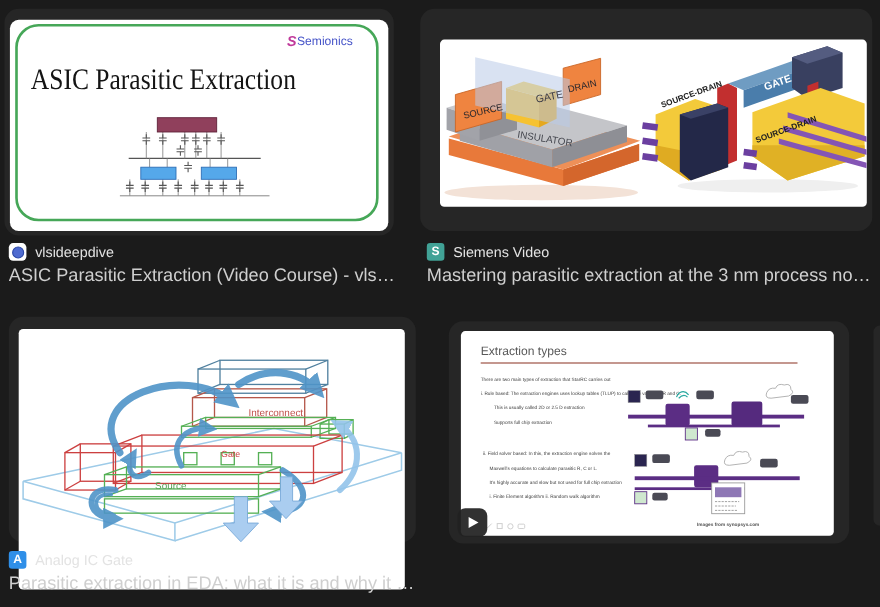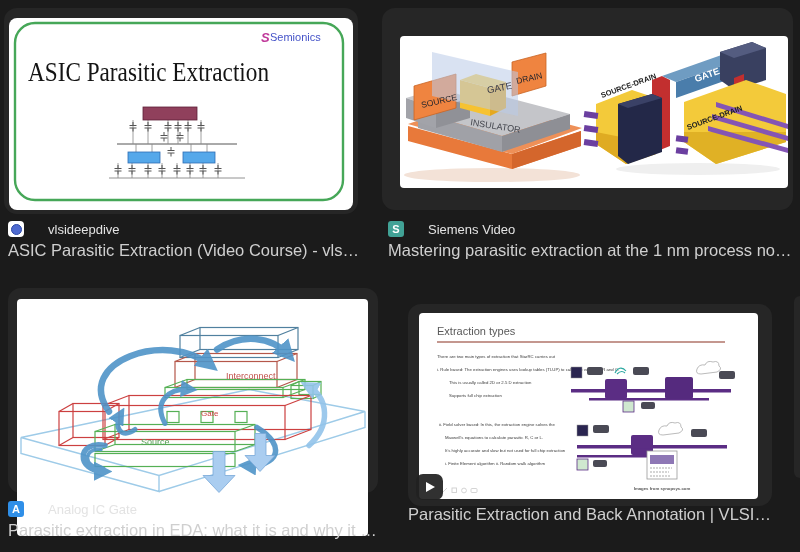--- a/index.html
+++ b/index.html
@@ -4,21 +4,21 @@
 <style>
   html,body{margin:0;padding:0;}
   body{
     width:800px;height:552px;position:relative;overflow:hidden;
     background:#1b1b1b;font-family:"Liberation Sans",sans-serif;
   }
   .card{position:absolute;background:#262626;border-radius:13px;}
   .thumb{position:absolute;background:#ffffff;overflow:hidden;}
   .thumb svg{display:block;width:100%;height:100%;}
   .meta{position:absolute;}
-  .src{display:flex;align-items:center;gap:24px;font-size:13px;color:#e3e3e3;}
+  .src{display:flex;align-items:center;gap:8px;font-size:13px;color:#e3e3e3;}
   .title{margin-top:3px;font-size:16.5px;line-height:21px;color:#cfcfcf;white-space:nowrap;overflow:hidden;}
   .fav{width:16px;height:16px;border-radius:3px;display:flex;align-items:center;justify-content:center;
        font-size:11px;font-weight:bold;color:#fff;flex:0 0 auto;}
   .fav.vlsi{background:#ffffff;border-radius:4px;}
   .vlsi-dot{width:9px;height:9px;border-radius:50%;background:#4f6bd0;border:1px solid #2c49a8;}
   .fav.siemens{background:#41a296;}
   .fav.analog{background:#2f8fe8;}
   .fav.youtube{background:#ff0000;width:17px;border-radius:4px;}
   .yt-tri{width:0;height:0;border-left:6px solid #fff;border-top:3.5px solid transparent;border-bottom:3.5px solid transparent;margin-left:1px;}
   .play-badge{position:absolute;left:8px;top:170px;width:27px;height:26px;background:rgba(33,33,33,.93);
@@ -158,21 +158,21 @@
         <text transform="translate(288,94) rotate(-20)" font-size="7.5" fill="#222" font-weight="bold">SOURCE-DRAIN</text>
       </g>
     </svg>
   </div>
 </div>
 <div class="meta" style="left:388px;top:221px;width:405px;">
   <div class="src">
     <span class="fav siemens">S</span>
     <span>Siemens Video</span>
   </div>
-  <div class="title">Mastering parasitic extraction at the 1 nm process no…</div>
+  <div class="title">Mastering parasitic extraction at the 3 nm process no…</div>
 </div>
 
 <div class="card" style="left:8px;top:288px;width:370px;height:205px;">
   <div class="thumb" style="left:9px;top:11px;width:351px;height:237px;border-radius:4px;">
     <svg viewBox="0 0 351 184">
       <defs>
         <marker id="ah" viewBox="0 0 10 10" refX="6" refY="5" markerWidth="3.4" markerHeight="3.4" orient="auto-start-reverse">
           <path d="M0,0 L10,5 L0,10 Z" fill="#4f94c8"></path>
         </marker>
         <marker id="ahl" viewBox="0 0 10 10" refX="6" refY="5" markerWidth="3.4" markerHeight="3.4" orient="auto-start-reverse">
@@ -264,21 +264,21 @@
   </div>
 </div>
 <div class="meta" style="left:8px;top:501px;width:392px;">
   <div class="src">
     <span class="fav analog">A</span>
     <span>Analog IC Gate</span>
   </div>
   <div class="title">Parasitic extraction in EDA: what it is and why it …</div>
 </div>
 
-<div class="card" style="left:408px;top:304px;width:364px;height:202px;text-align:right;">
+<div class="card" style="left:408px;top:292px;width:364px;height:202px;text-align:right;">
   <div class="thumb" style="left:11px;top:9px;width:339px;height:186px;border-radius:4px;">
     <svg viewBox="0 0 339 186">
       <text x="18" y="22" font-size="11" fill="#595959">Extraction types</text>
       <line x1="18" y1="29" x2="306" y2="29" stroke="#b0756a" stroke-width="1.3"></line>
       <g font-size="4.3" fill="#3a3a3a">
         <text x="18" y="45">There are two main types of extraction that StarRC carries out</text>
         <text x="18" y="58">i.   Rule based: The extraction engines uses lookup tables (TLUP) to calculate values of R and C.</text>
         <text x="30" y="71">This is usually called 2D or 2.5 D extraction</text>
         <text x="30" y="84">Supports full chip extraction</text>
         <text x="20" y="113">ii. Field solver based: In this, the extraction engine solves the</text>
@@ -325,16 +325,15 @@
         <circle cx="45" cy="177.5" r="2.4"></circle>
           <rect x="52" y="175.5" width="6" height="4" rx="1"></rect>
       </g>
     </svg>
   </div>
   <div class="play-badge">
     <span class="play-tri"></span>
   </div>
 </div>
 <div class="meta" style="left:408px;top:501px;width:364px;">
-  <div class="title">Parasitic Extraction and Back Annotation | VLSI…</div>
 </div>
 
 <div class="next-card"></div>
 
 </body></html>

